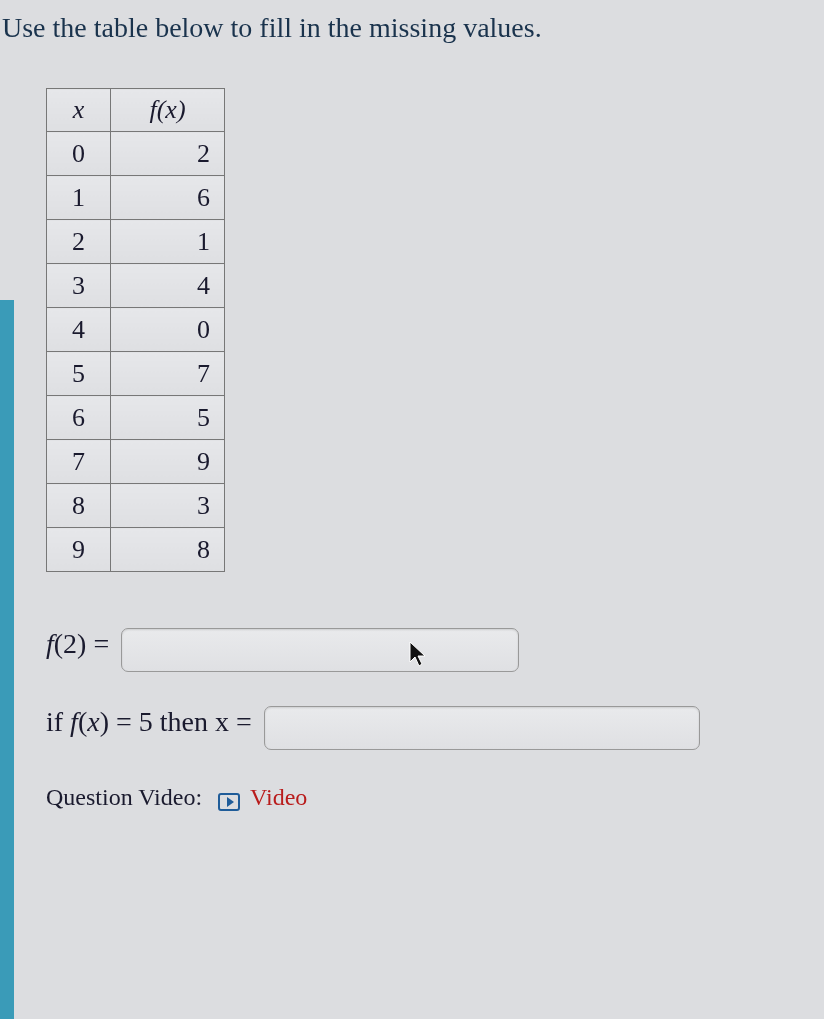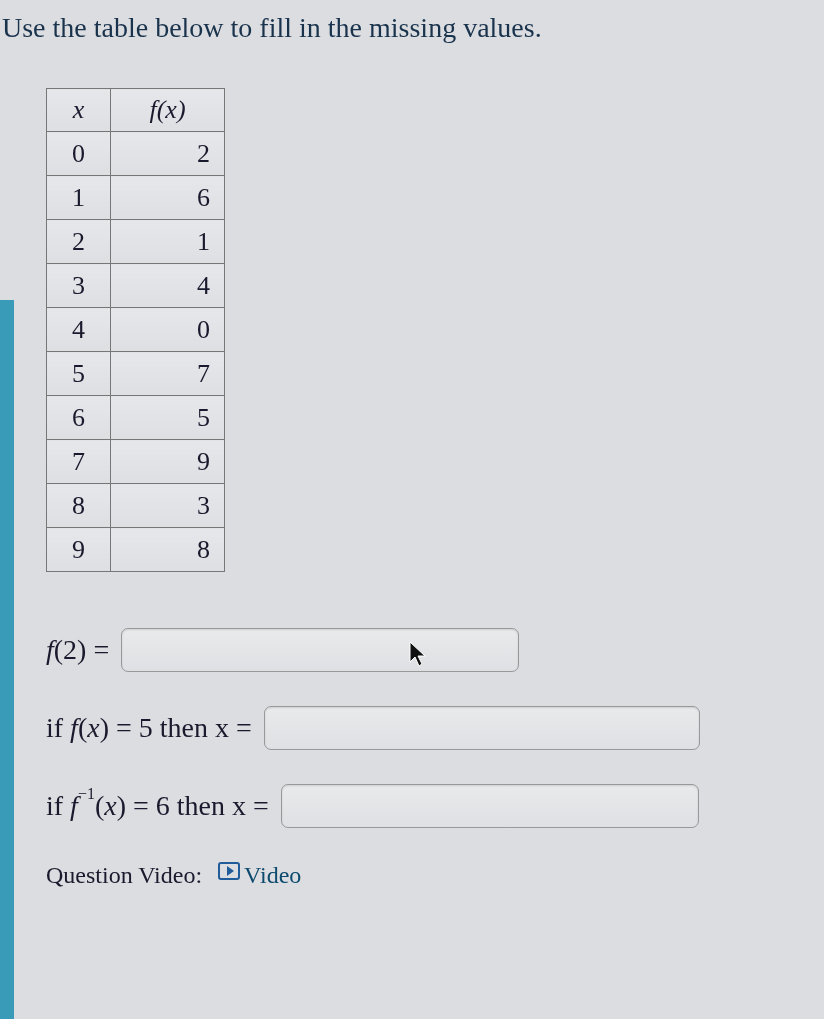--- a/index.html
+++ b/index.html
@@ -42,21 +42,21 @@
     .func-table th .f-label { }
     .func-table td {
       font-size: 26px;
       text-align: right;
       padding: 4px 14px 4px 0;
       height: 44px;
     }
     .func-table td.xcol { text-align: center; padding-right: 0; }
     .question-row {
       display: flex;
-      align-items: center;
+      align-items: flex-start;
       gap: 12px;
       margin-bottom: 34px;
       font-size: 28px;
     }
     .math-label {
       font-family: Georgia, 'Times New Roman', serif;
       white-space: nowrap;
       color: #1a1a2e;
     }
     .math-label .mi { font-style: italic; }
@@ -83,24 +83,24 @@
     }
     .help-row {
       font-size: 24px;
       color: #1a1a2e;
       display: flex;
       align-items: center;
       gap: 16px;
       margin-top: 6px;
     }
     .video-link {
-      color: #0c4a6e;
+      color: #b91c1c;
       display: inline-flex;
-      align-items: flex-start;
-      gap: 4px;
+      align-items: flex-end;
+      gap: 10px;
       cursor: pointer;
     }
     .video-icon {
       width: 22px;
       height: 18px;
       border: 2px solid #1f5c99;
       border-radius: 3px;
       display: inline-flex;
       align-items: center;
       justify-content: center;
@@ -191,24 +191,20 @@
     <span class="math-label"><span class="mi">f</span>(2) =</span>
     <input class="answer-input w-md" value="" style="">
   </div>
 
   <div class="question-row">
     <span class="math-label"><span>if </span><span class="mi">f</span>(<span class="mi">x</span>) = 5<span> then x =</span></span>
     <input class="answer-input w-lg" value="" style="">
   </div>
 
 
-  <div class="question-row">
-    <span class="math-label"><span>if </span><span class="mi">f</span><sup>−1</sup>(<span class="mi">x</span>) = 6<span> then x =</span></span>
-    <input class="answer-input w-lg2" value="" style="">
-  </div>
 
   <div class="help-row">
     <span>Question Video:</span>
     <span class="video-link">
       <span class="video-icon"></span>
       <span>Video</span>
     </span>
   </div>
 
 </div>

